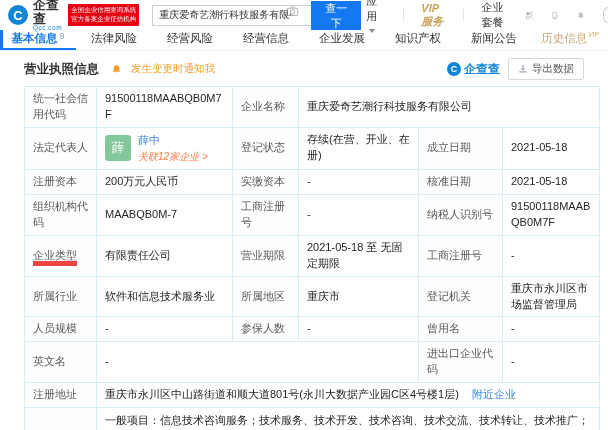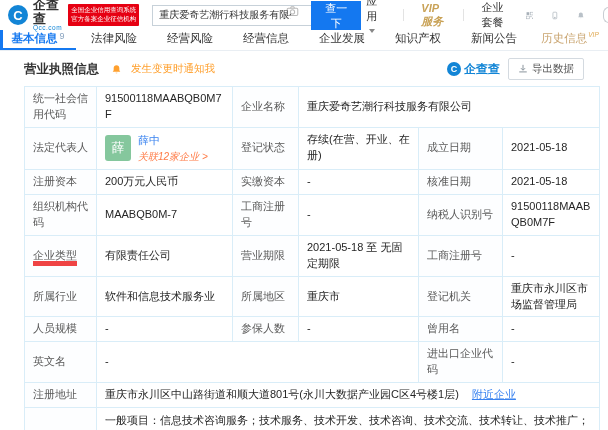--- a/index.html
+++ b/index.html
@@ -62,21 +62,21 @@
   td { border:1px solid #d9edf8; padding:4px 8px; vertical-align:middle; color:#262626;
     word-break:break-all; line-height:1.45; }
   td.lbl { color:#595959; background:#fdfeff; }
   .u-dash { border-bottom:5px solid #ef4444; padding-bottom:0; }
   .rep-cell { display:flex; align-items:center; gap:7px; }
   .avatar { width:26px; height:26px; border-radius:3px; background:#85c79d; color:#fff;
     display:flex; align-items:center; justify-content:center; font-size:13px; flex:0 0 auto; }
   .rep-lines { line-height:1.5; }
   .link-blue { color:#3a83f0; cursor:pointer; text-decoration:none; }
   .link-orange { color:#ff7a45; cursor:pointer; font-size:10px;font-style:italic; }
-  .addr-link { margin-left:10px;text-decoration:underline; }
+  .addr-link { margin-left:10px; }
   .scope-text { line-height:1.55; }
 </style>
 </head>
 <body>
 
 <div class="topbar">
   <div class="logo-circle">C</div>
   <div class="brand-block">
     <div class="brand-name">企查查</div>
     <div class="brand-domain">Qcc.com</div>

